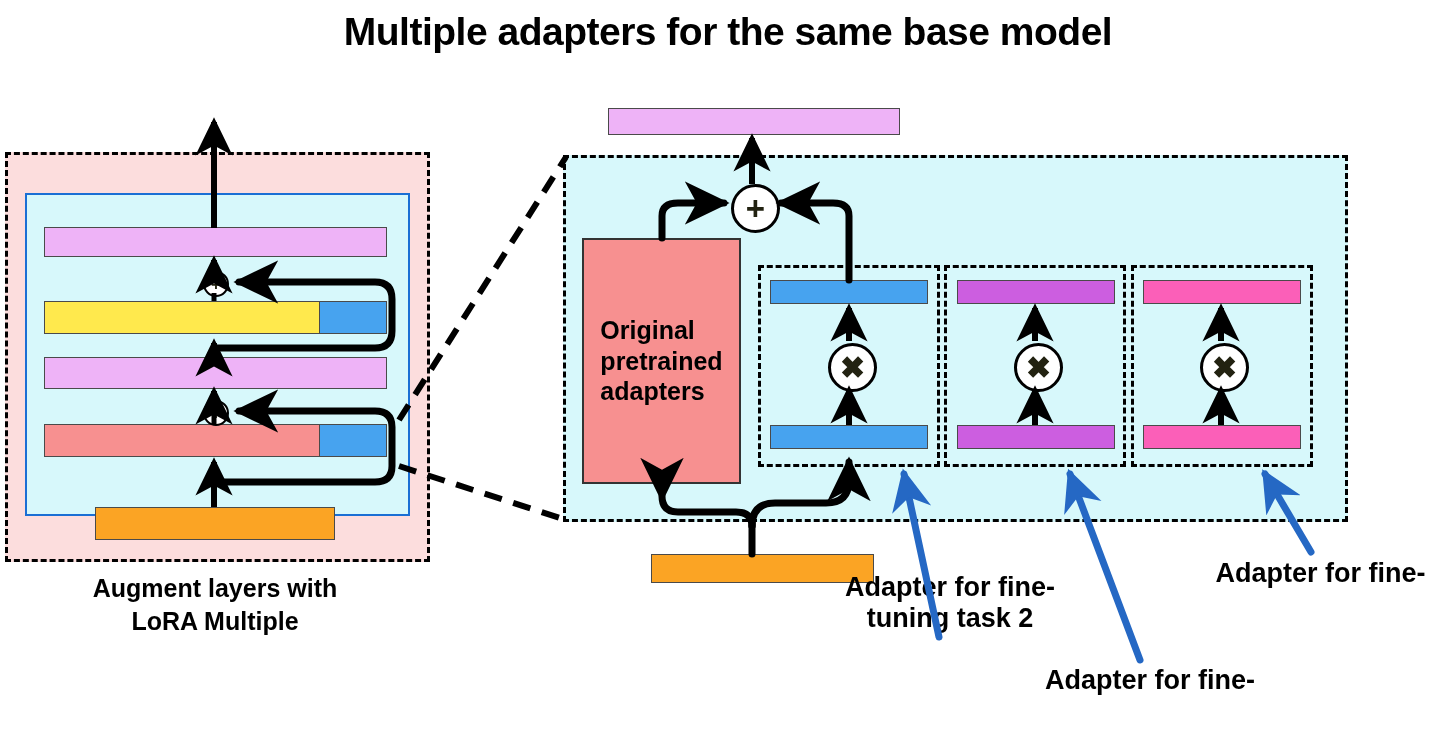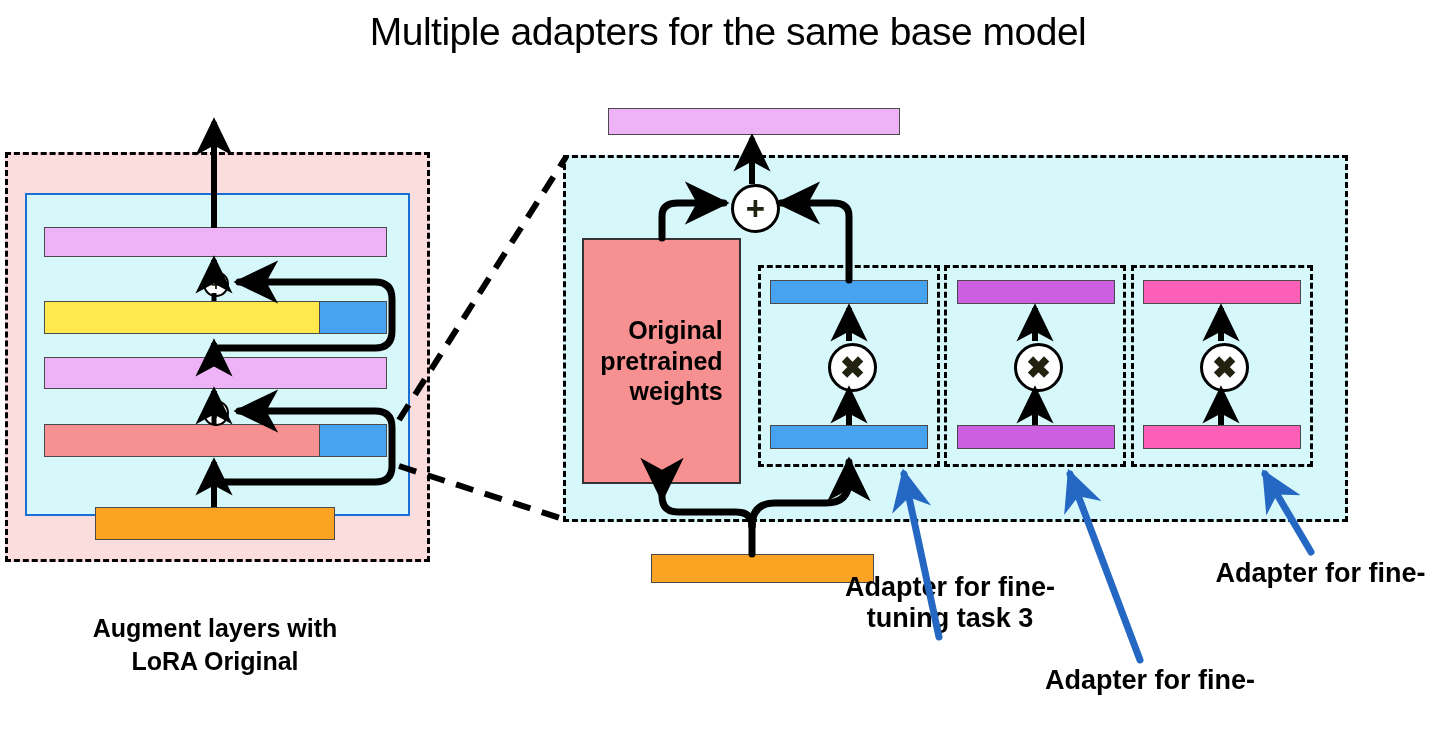--- a/index.html
+++ b/index.html
@@ -1,21 +1,21 @@
 <!DOCTYPE html>
 <html><head>
 <meta charset="utf-8">
 <style>
   html,body{margin:0;padding:0;background:#ffffff;}
   body{width:1456px;height:751px;overflow:hidden;font-family:"Liberation Sans",sans-serif;}
   #stage{position:relative;width:1456px;height:751px;background:#fff;}
 
   .title{
     position:absolute;left:0;top:10px;width:1456px;text-align:center;
-    font-size:39px;font-weight:normal;color:#000;letter-spacing:-0.5px;
+    font-size:39px;font-weight:bold;color:#000;letter-spacing:-0.5px;
   }
   
   .pink-dash{
     position:absolute;left:5px;top:152px;width:425px;height:410px;
     background:#fcdddd;border:3px dashed #000;box-sizing:border-box;
   }
   .cyan-inner{
     position:absolute;left:25px;top:193px;width:385px;height:323px;
     background:#d7f8fb;border:2px solid #1a6fd4;box-sizing:border-box;
   }
@@ -39,33 +39,33 @@
   .op.x{font-size:30px;font-weight:900;}
 
   
   .cyan-dash{
     position:absolute;left:563px;top:155px;width:785px;height:367px;
     background:#d7f8fb;border:3px dashed #000;box-sizing:border-box;
   }
   .opw-box{
     position:absolute;left:582px;top:238px;width:159px;height:246px;
     background:#f79090;border:2px solid #333;box-sizing:border-box;
-    display:flex;align-items:center;justify-content:center;text-align:right;
+    display:flex;align-items:center;justify-content:center;text-align:left;
     font-size:25px;font-weight:bold;color:#000;line-height:1.22;
   }
   .adapter-box{
     position:absolute;border:3px dashed #000;box-sizing:border-box;
   }
   .callout{
     position:absolute;font-size:27px;font-weight:bold;color:#000;
     text-align:center;line-height:1.15;
   }
   .caption-left{
     position:absolute;left:0;top:572px;width:430px;text-align:center;
-    font-size:25px;font-weight:bold;color:#000;line-height:1.3;margin-top:40px;
+    font-size:25px;font-weight:bold;color:#000;line-height:1.3;
   }
   svg.ink{position:absolute;left:0;top:0;width:1456px;height:751px;overflow:visible;pointer-events:none;}
 </style>
 </head>
 <body>
 
 <div id="stage">
 
   <div class="title">Multiple adapters for the same base model</div>
 
@@ -82,33 +82,33 @@
 
   <div class="op sm" style="left:203px;top:271px;">
       <span>+</span>
     </div>
   <div class="op sm" style="left:203px;top:400px;">
       <span>+</span>
     </div>
 
   <div class="caption-left">
     <div>Augment layers with</div>
-    <div>LoRA Original</div>
+    <div>LoRA Multiple</div>
   </div>
 
   <div class="cyan-dash"></div>
 
   <div class="bar violet" style="left:608px;top:108px;width:292px;height:27px;"></div>
   <div class="bar orange" style="left:651px;top:554px;width:223px;height:29px;"></div>
 
   <div class="opw-box">
     <div>
       <div>Original</div>
       <div>pretrained</div>
-      <div>weights</div>
+      <div>adapters</div>
     </div>
   </div>
 
   <div class="op md" style="left:731px;top:184px;">
       <span>+</span>
     </div>
 
   <div class="adapter-box" style="left:758px;top:265px;width:182px;height:202px;"></div>
   <div class="bar blue" style="left:770px;top:280px;width:158px;height:24px;"></div>
   <div class="bar blue" style="left:770px;top:425px;width:158px;height:24px;"></div>
@@ -125,21 +125,21 @@
 
   <div class="adapter-box" style="left:1131px;top:265px;width:182px;height:202px;"></div>
   <div class="bar hotpink" style="left:1143px;top:280px;width:158px;height:24px;"></div>
   <div class="bar hotpink" style="left:1143px;top:425px;width:158px;height:24px;"></div>
   <div class="op md x" style="left:1200px;top:343px;">
       <span>✖</span>
     </div>
 
   <div class="callout" style="left:820px;top:572px;width:260px;">
     <div>Adapter for fine-</div>
-    <div>tuning task 3</div>
+    <div>tuning task 2</div>
   </div>
   <div class="callout" style="left:1015px;top:665px;width:270px;">
     <div>Adapter for fine-</div>
   </div>
   <div class="callout" style="left:1188px;top:558px;width:265px;">
     <div>Adapter for fine-</div>
   </div>
 
   <svg class="ink" viewBox="0 0 1456 751">
     <defs>

